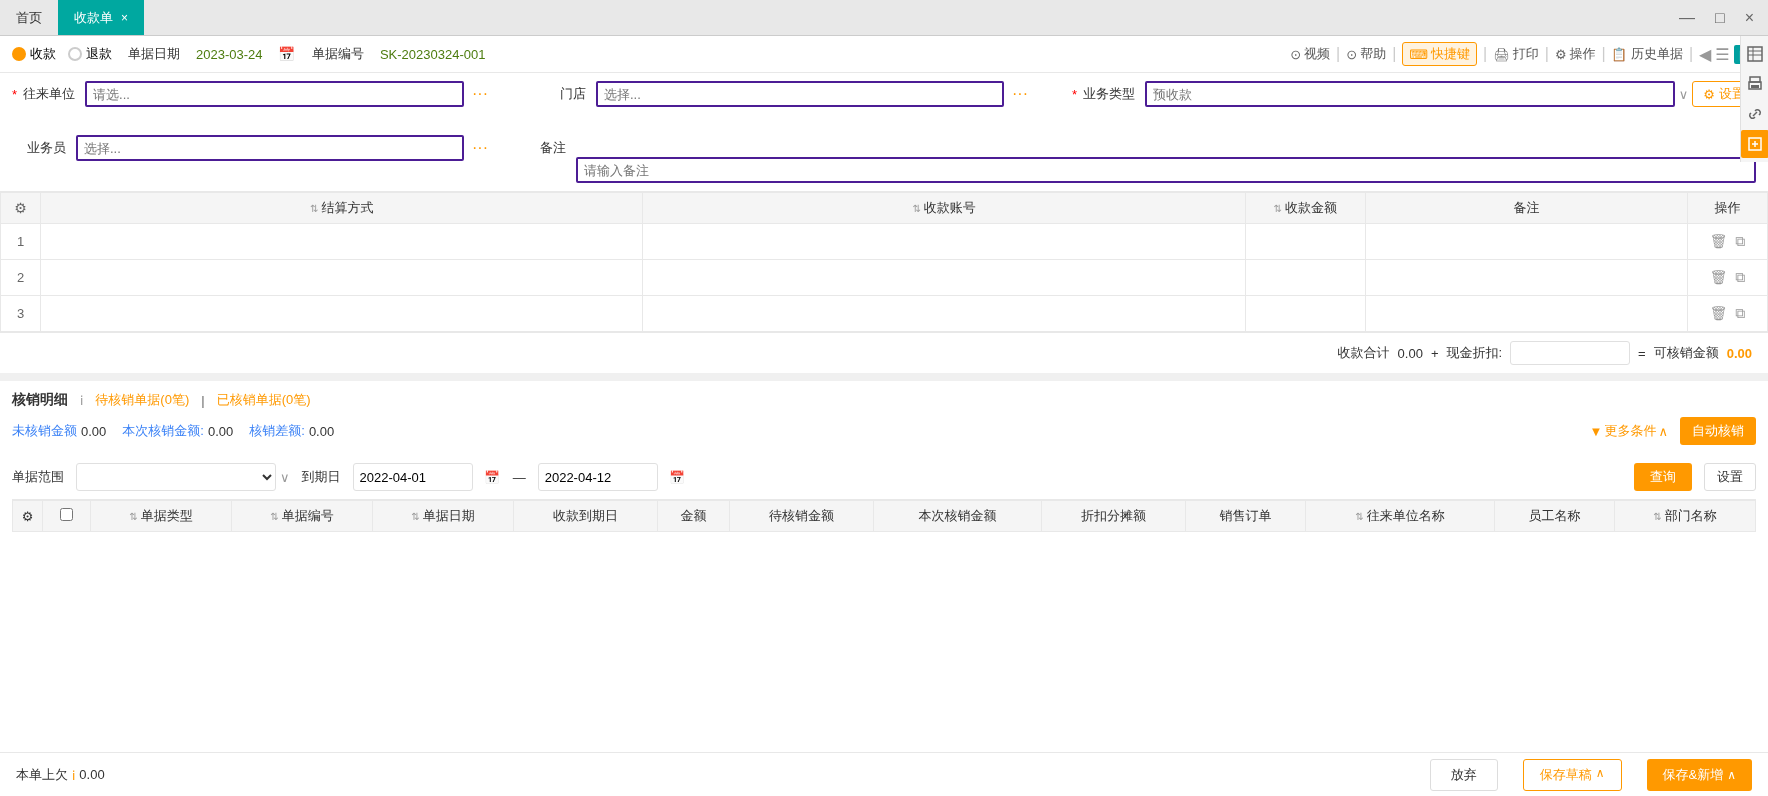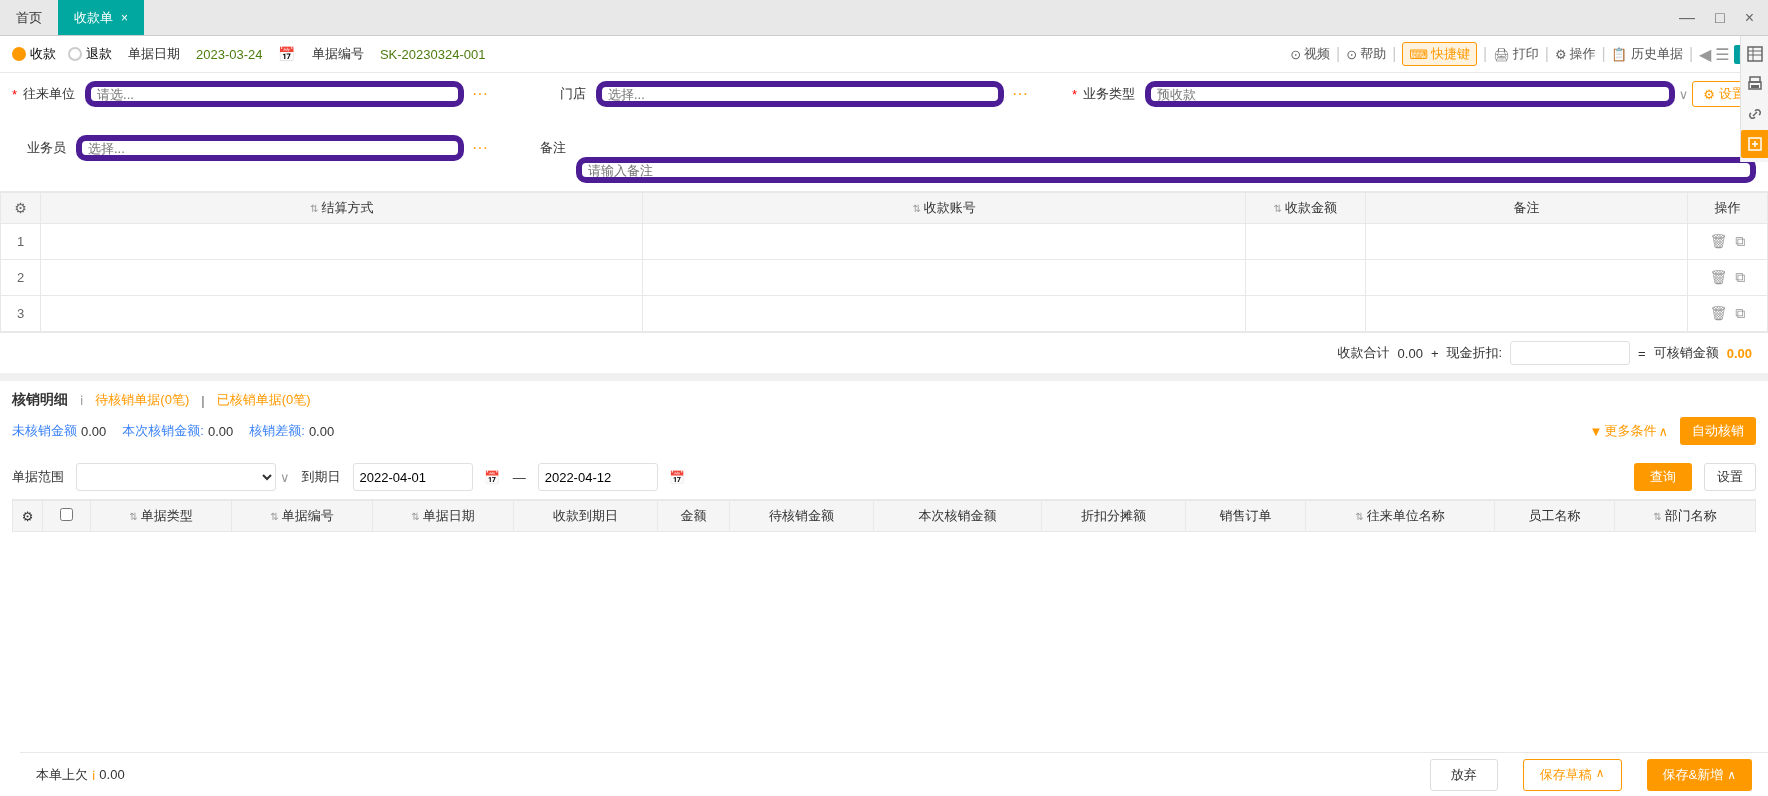--- a/index.html
+++ b/index.html
@@ -44,21 +44,21 @@
     .toolbar-grid-btn { display: flex; align-items: center; gap: 2px; }
 
     
     .form-section { padding: 8px 12px; border-bottom: 1px solid #e8e8e8; }
     .form-row { display: flex; align-items: center; gap: 0; margin-bottom: 6px; }
     .form-row:last-child { margin-bottom: 0; }
     .form-field { display: flex; align-items: center; gap: 4px; flex: 1; }
     .required-star { color: red; }
     .form-label { color: #333; white-space: nowrap; min-width: 60px; text-align: right; padding-right: 6px; }
     .form-input {
-      border: 6px solid #4c1d95; border-radius: 10px; padding: 3px 6px;
+      border: 2px solid #4c1d95; border-radius: 2px; padding: 3px 6px;
       color: #aaa; flex: 1; min-width: 0; outline: none; height: 26px;
     }
     .more-btn { color: #f90; cursor: pointer; padding: 0 4px; font-size: 16px; }
     .dropdown-arrow { color: #999; cursor: pointer; }
     .settings-btn {
       background: #fff; border: 1px solid #f90; color: #f90; border-radius: 3px;
       padding: 3px 10px; cursor: pointer; display: flex; align-items: center; gap: 4px;
       height: 26px;
     }
 
@@ -137,21 +137,21 @@
     .bottom-table th {
       background: #f5f5f5; border: 1px solid #e8e8e8; padding: 6px 6px;
       text-align: center; color: #333; font-weight: normal; white-space: nowrap; font-size: 12px;
     }
     .checkbox-cell { text-align: center; width: 30px; }
 
     
     .footer-bar {
       position: fixed; bottom: 0; left: 0; right: 0; height: 44px;
       background: #fff; border-top: 1px solid #e8e8e8;
-      display: flex; align-items: center; padding: 0 16px; gap: 12px; margin-left: 20px;
+      display: flex; align-items: center; padding: 0 16px; gap: 12px;
     }
     .footer-info { display: flex; align-items: center; gap: 4px; color: #333; }
     .footer-info-icon { color: #f90; cursor: pointer; }
     .footer-right { margin-left: auto; display: flex; align-items: center; gap: 25px; }
     .btn-abandon {
       background: #fff; border: 1px solid #ddd; color: #333; border-radius: 3px;
       padding: 6px 20px; cursor: pointer; height: 32px;
     }
     .btn-draft {
       background: #fff; border: 1px solid #f90; color: #f90; border-radius: 3px;

